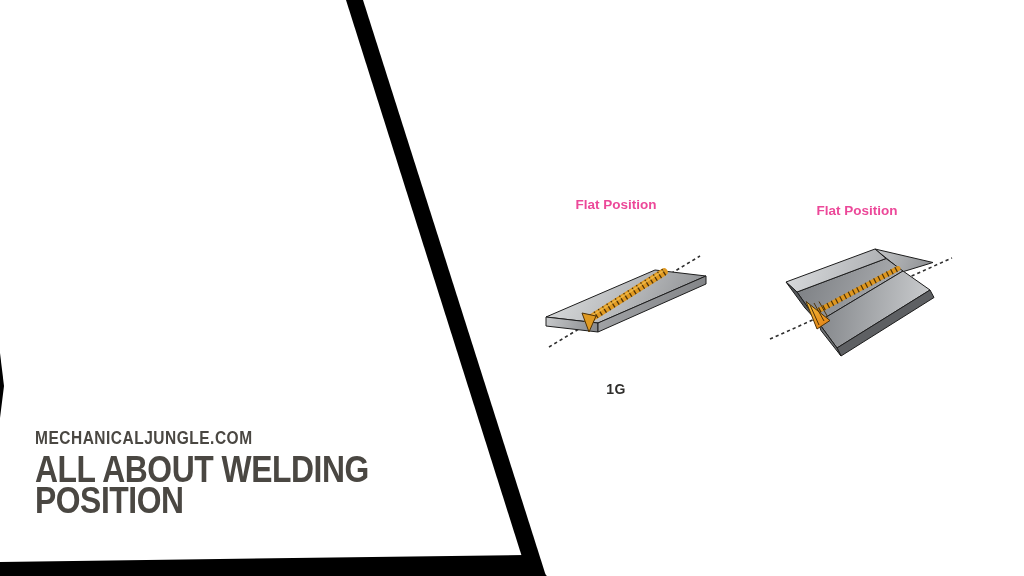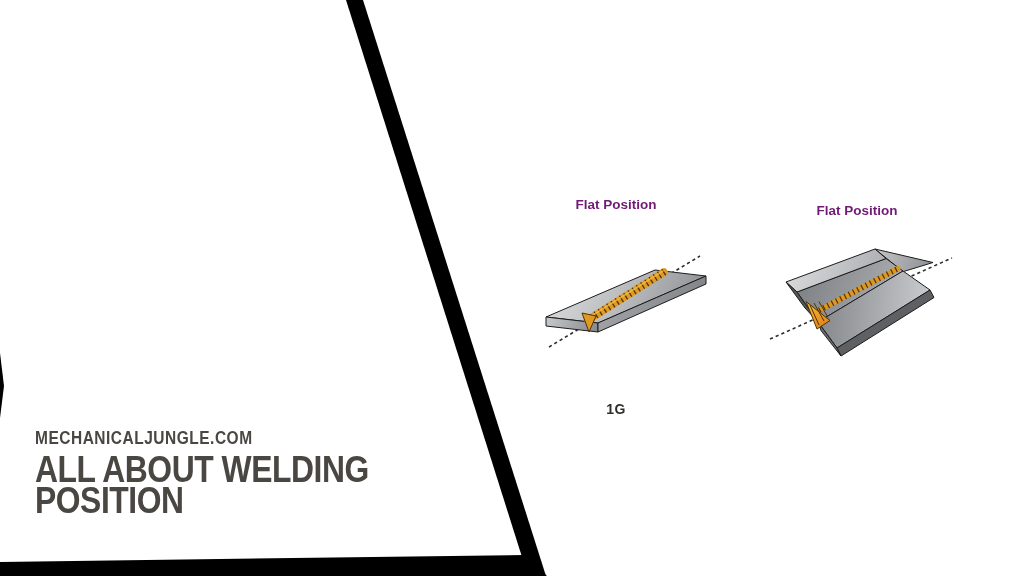--- a/index.html
+++ b/index.html
@@ -40,21 +40,21 @@
     line-height: 31px;
     letter-spacing: -0.5px;
     color: #4a4742;
   }
   .dlabel {
     position: absolute;
     width: 200px;
     text-align: center;
     font-weight: bold;
     font-size: 13.5px;
-    color: #701a75;
+    color: #ec4899;
   }
   .dcode {
     position: absolute;
     width: 200px;
     text-align: center;
     font-weight: bold;
     font-size: 14px;
     letter-spacing: 0.5px;
     color: #2e2d2b;
   }
@@ -138,15 +138,15 @@
     </g>
   </svg>
 
   <div class="branding">
     <div class="site">MECHANICALJUNGLE.COM</div>
     <h1 class="title"><span>ALL ABOUT WELDING</span><br><span>POSITION</span></h1>
   </div>
 
   <div class="dlabel" style="left:516px; top:197px;">Flat Position</div>
   <div class="dlabel" style="left:757px; top:203px;">Flat Position</div>
-  <div class="dcode" style="left:516px; top:401px;">1G</div>
+  <div class="dcode" style="left:516px; top:381px;">1G</div>
 
 </div>
 
 </body></html>

